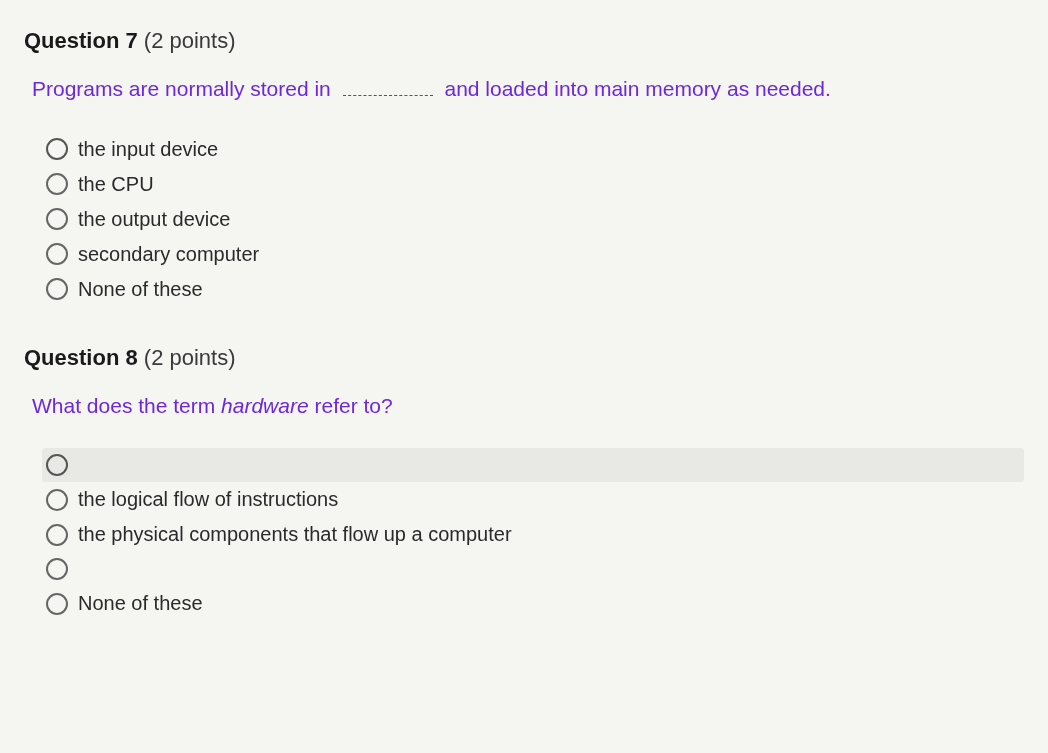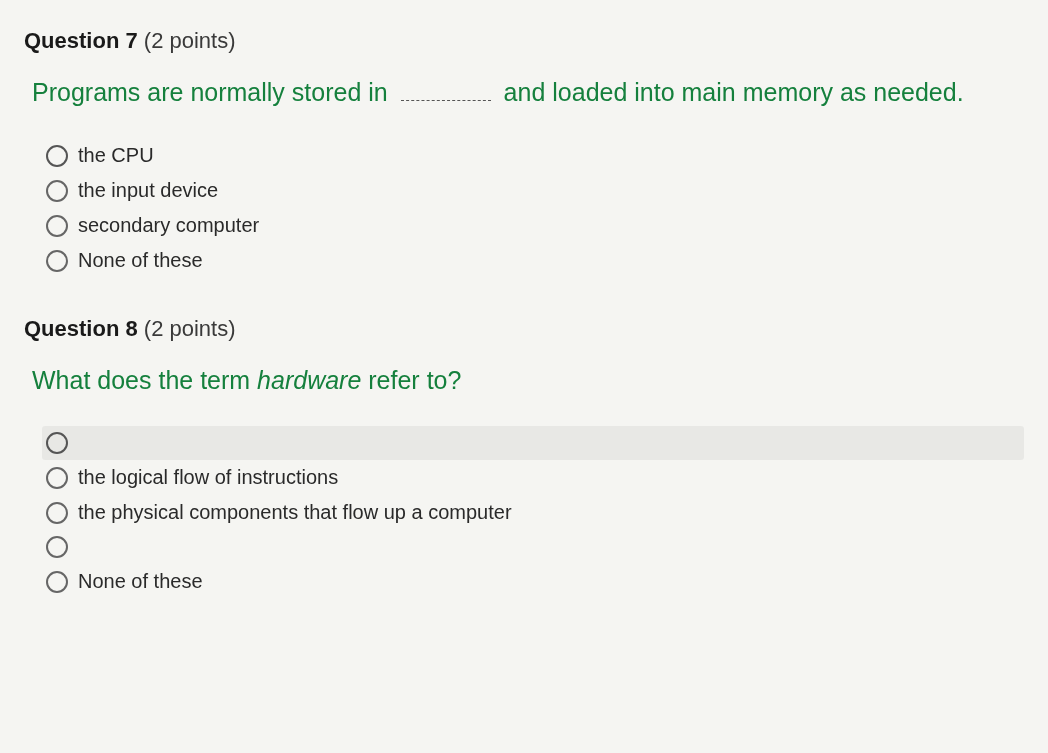--- a/index.html
+++ b/index.html
@@ -24,22 +24,22 @@
       color: #1a1a1a;
     }
     .question-header .q-label {
       font-weight: 600;
     }
     .question-header .q-points {
       font-weight: 400;
       color: #3a3a3a;
     }
     .question-stem {
-      font-size: 25px;
-      color: #15803d;
+      font-size: 21px;
+      color: #6d28d9;
       margin-bottom: 26px;
       margin-left: 8px;
       line-height: 1.6;
     }
     .blank {
       display: inline-block;
       border-bottom: 1px dashed #555;
       width: 90px;
       vertical-align: baseline;
       margin: 0 6px;
@@ -84,25 +84,29 @@
     <span class="q-points">(2 points)</span>
   </div>
   <div class="question-stem">
     <span>Programs are normally stored in</span>
     <span class="blank"></span>
     <span>and loaded into main memory as needed.</span>
   </div>
   <div class="options">
     <div class="option-row">
       <span class="radio-circle"></span>
+      <span>the input device</span>
+    </div>
+    <div class="option-row">
+      <span class="radio-circle"></span>
       <span>the CPU</span>
     </div>
     <div class="option-row">
       <span class="radio-circle"></span>
-      <span>the input device</span>
+      <span>the output device</span>
     </div>
     <div class="option-row">
       <span class="radio-circle"></span>
       <span>secondary computer</span>
     </div>
     <div class="option-row">
       <span class="radio-circle"></span>
       <span>None of these</span>
     </div>
   </div>

